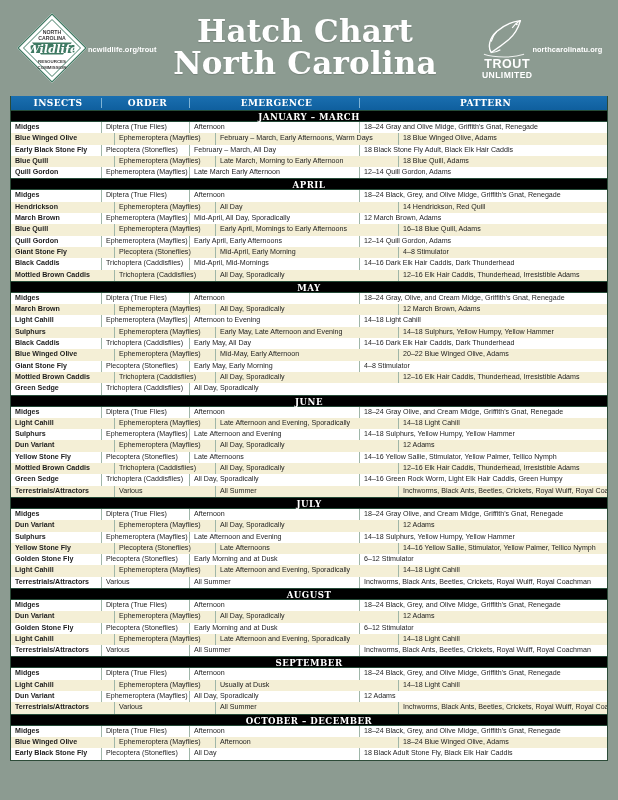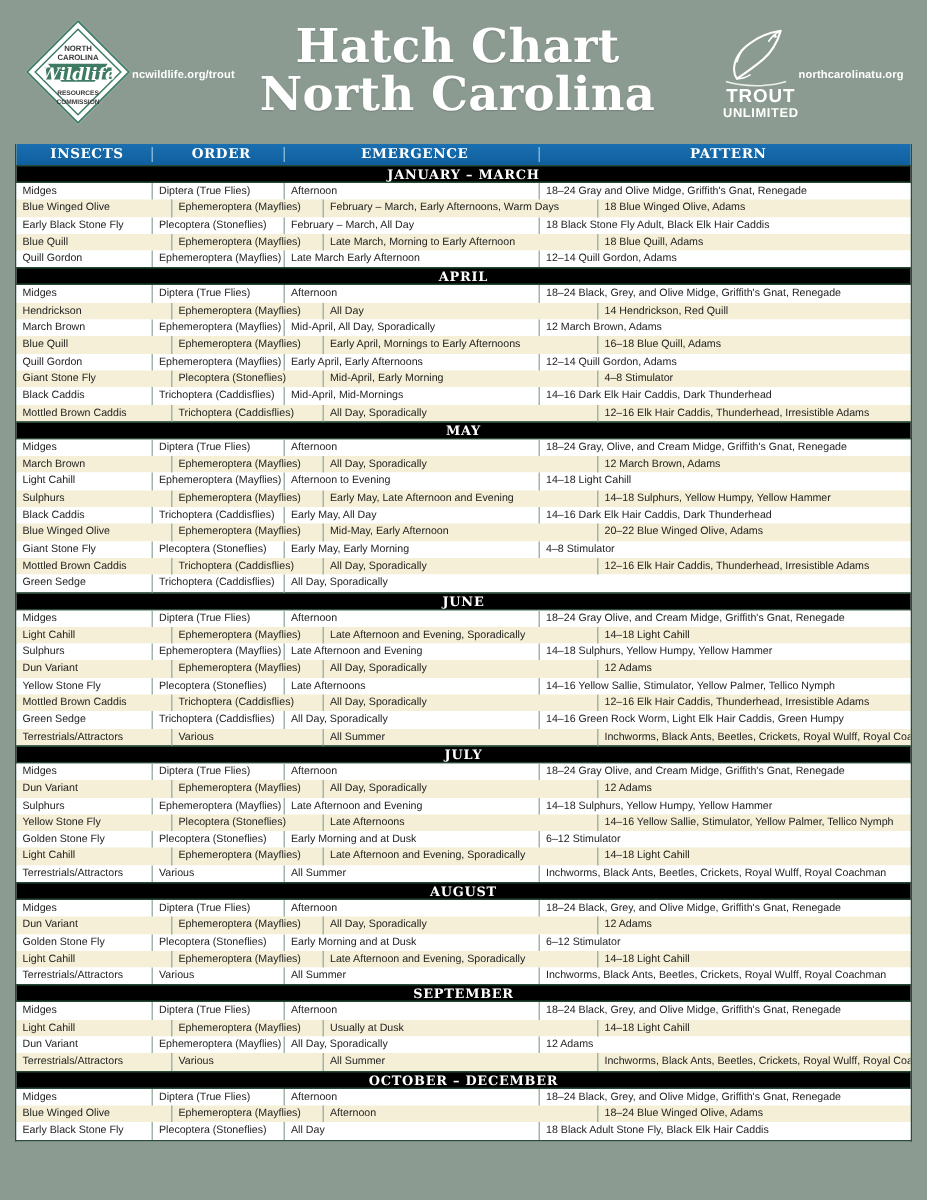--- a/index.html
+++ b/index.html
@@ -107,21 +107,21 @@
   .row { display: flex; height: 11.3px; align-items: center; }
   .row.odd  { background: #ffffff; }
   .row.even { background: #f4efd6; gap: 13px; }
   .row .cell {
     height: 100%;
     line-height: 11.3px;
     overflow: hidden;
     white-space: nowrap;
   }
   .row .cell + .cell { border-left: 1px solid #9fb6a8; }
-  .row .cell.c1 { font-weight: normal; }
+  .row .cell.c1 { font-weight: bold; }
 </style>
 </head>
 <body>
 
 <div class="page">
 
   <div class="header">
 
     <div class="logo-block">
       <div class="diamond-wrap">

